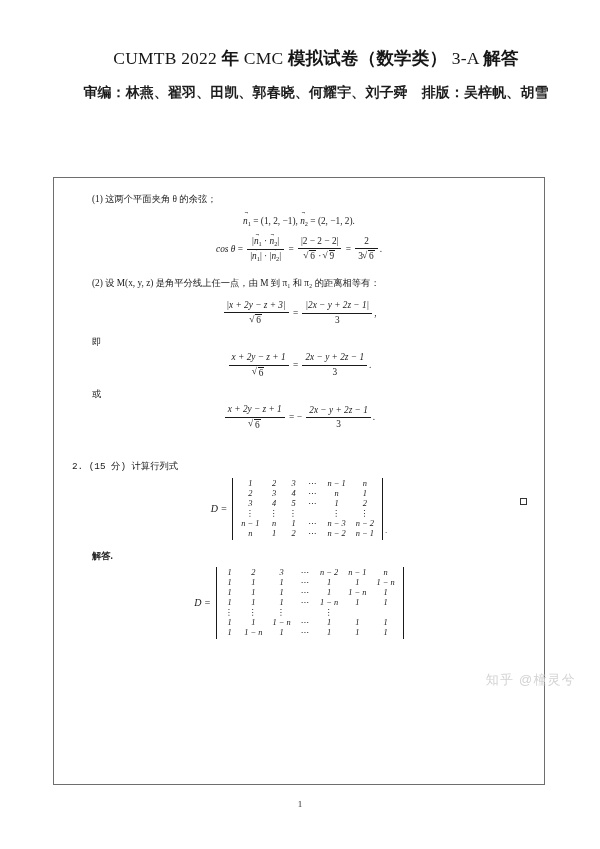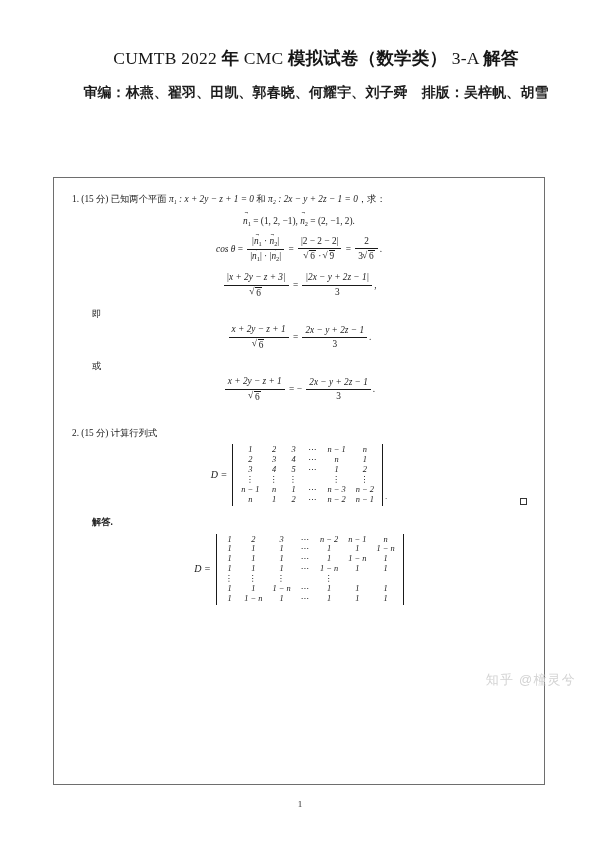--- a/index.html
+++ b/index.html
@@ -289,30 +289,21 @@
     <span class="cjk-bold">解答</span>
   </div>
 
   <div class="byline">
     <span>审编：</span><span>林燕、翟羽、田凯、郭春晓、何耀宇、刘子舜</span><span class="gap"></span><span>排版：</span><span>吴梓帆、胡雪</span>
   </div>
 
 
   <div class="content-box">
 
-    <div class="prob-line">
-      <span>1.</span>
-      <span>(15 分)</span>
-      <span>已知两个平面</span>
-      <span class="m">π₁ :</span>
-      <span class="m">x + 2y − z + 1 = 0</span>
-      <span>和</span>
-      <span class="m">π₂ :</span>
-      <span class="m">2x − y + 2z − 1 = 0</span><span>，求：</span>
-    </div>
+    <div class="sub-line">(1) 这两个平面夹角 θ 的余弦；</div>
 
 
     <div class="display">
       <span class="vecn">n<span class="sub">1</span></span>
       <span class="mr">=</span>
       <span class="mr">(1, 2, −1)</span><span class="mr">,</span>
       <span class="vecn">n<span class="sub">2</span></span>
       <span class="mr">=</span>
       <span class="mr">(2, −1, 2)</span><span class="mr">.</span>
     </div>
@@ -329,20 +320,21 @@
         <span class="num mr">|2 − 2 − 2|</span>
         <span class="den mr"><span class="sqrt"><span class="rad">6</span></span> · <span class="sqrt"><span class="rad">9</span></span></span>
       </span>
       <span class="mr">=</span>
       <span class="frac">
         <span class="num mr">2</span>
         <span class="den mr">3<span class="sqrt"><span class="rad">6</span></span></span>
       </span><span class="mr">.</span>
     </div>
 
+    <div class="plain-line" style="margin-top:13px;">(2) 设 M(x, y, z) 是角平分线上任一点，由 M 到 π₁ 和 π₂ 的距离相等有：</div>
 
     <div class="display" style="margin-top:9px;">
       <span class="frac">
         <span class="num m">|x + 2y − z + 3|</span>
         <span class="den mr"><span class="sqrt"><span class="rad">6</span></span></span>
       </span>
       <span class="mr">=</span>
       <span class="frac">
         <span class="num m">|2x − y + 2z − 1|</span>
         <span class="den mr">3</span>
@@ -373,21 +365,21 @@
       <span class="mr">=</span>
       <span class="mr">−</span>
       <span class="frac">
         <span class="num m">2x − y + 2z − 1</span>
         <span class="den mr">3</span>
       </span><span class="mr">.</span>
     </div>
 
     <div class="qed" style="top:320px;"></div>
 
-    <div class="prob-line" style="margin-top:23px;">
+    <div class="prob-line" style="margin-top:29px;font-family:Liberation Mono, monospace;">
       <span>2.</span>
       <span>(15 分)</span>
       <span>计算行列式</span>
     </div>
 
     <div class="display" style="margin-top:3px;">
       <span class="det-wrap">
         <span class="det-lead">D =</span>
         <span class="det">
           <table>

